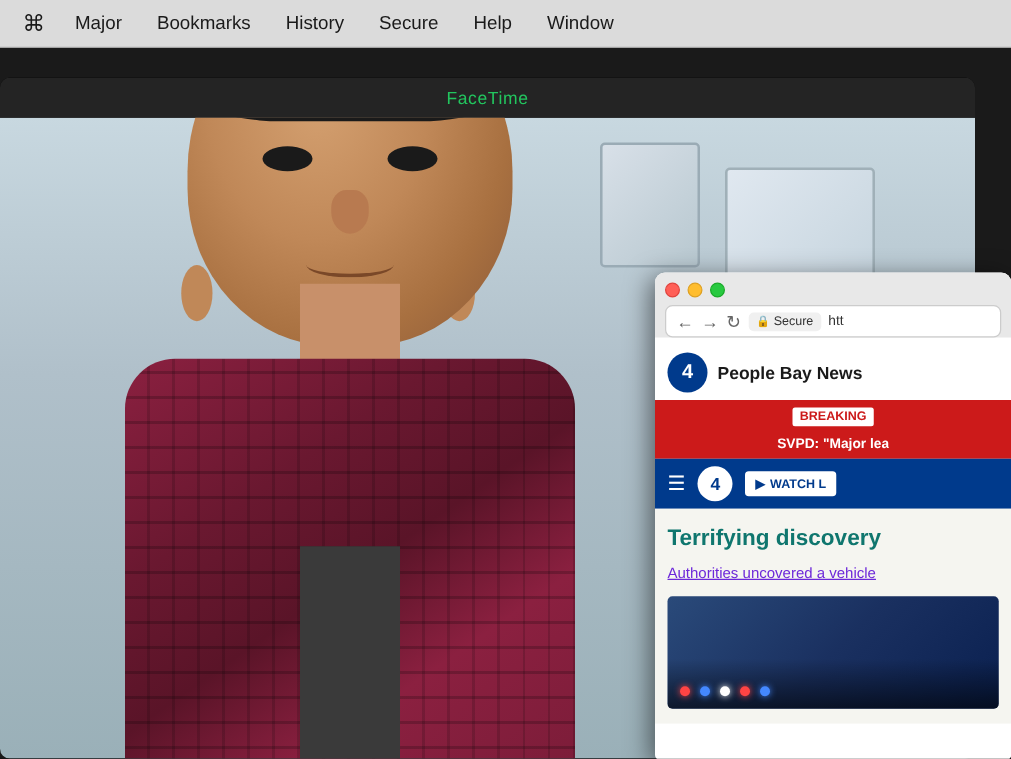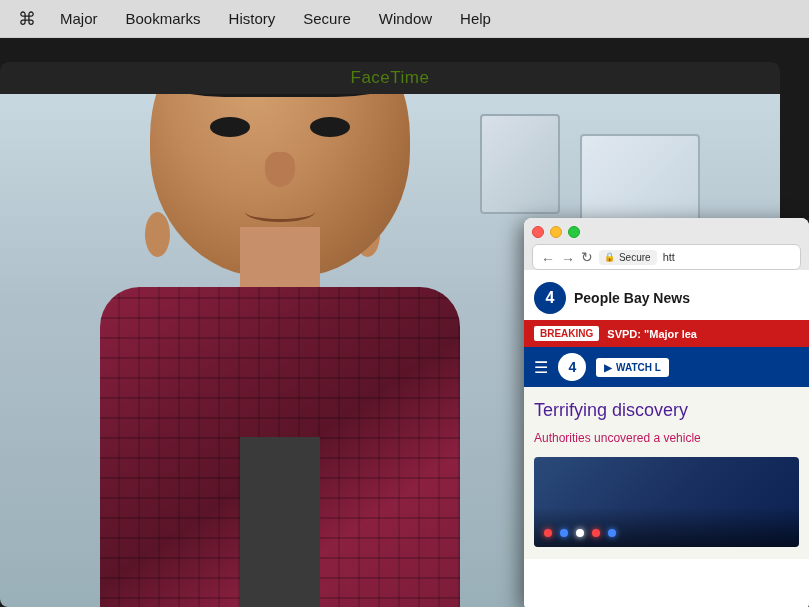--- a/index.html
+++ b/index.html
@@ -60,22 +60,22 @@
       left: 0;
       width: 100%;
       height: 32px;
       background: rgba(40, 40, 40, 0.9);
       display: flex;
       align-items: center;
       justify-content: center;
       z-index: 20;
     }
     .facetime-title {
-      font-size: 17px;
-      color: #4d7c0f;
+      font-size: 14px;
+      color: #22c55e;
       letter-spacing: 0.5px;
     }
 
     
     .person-container {
       position: absolute;
       top: 32px;
       left: 0;
       width: 780px;
       height: 513px;
@@ -338,20 +338,21 @@
       color: #1a1a1a;
     }
 
     
     .breaking-bar {
       background: #cc1a1a;
       display: flex;
       align-items: center;
       padding: 6px 10px;
       gap: 8px;
+      flex-direction: column;
     }
     .breaking-label {
       background: #fff;
       color: #cc1a1a;
       font-size: 10px;
       font-weight: 900;
       padding: 2px 6px;
       border-radius: 2px;
       flex-shrink: 0;
     }
@@ -403,30 +404,31 @@
       font-size: 10px;
     }
 
     
     .article-area {
       padding: 12px 10px;
       background: #f5f5f0;
     }
     .article-title {
       font-size: 18px;
-      font-weight: normal;
-      color: #4c1d95;
+      font-weight: bold;
+      color: #0f766e;
       line-height: 1.3;
       margin-bottom: 8px;
     }
     .article-subtitle {
       font-size: 12px;
-      color: #be185d;
+      color: #6d28d9;
       line-height: 1.4;
       margin-bottom: 10px;
+      text-decoration: underline;
     }
     .article-image {
       width: 100%;
       height: 90px;
       background: linear-gradient(135deg, #2a4a7a 0%, #1a3060 50%, #0a2050 100%);
       border-radius: 4px;
       overflow: hidden;
       position: relative;
     }
     .article-image-overlay {
@@ -463,22 +465,22 @@
   </style>
 </head>
 <body>
 
 <div class="menu-bar">
   <span class="menu-item apple-logo">⌘</span>
   <span class="menu-item">Major</span>
   <span class="menu-item">Bookmarks</span>
   <span class="menu-item">History</span>
   <span class="menu-item">Secure</span>
+  <span class="menu-item">Help</span>
   <span class="menu-item">Window</span>
-  <span class="menu-item">Help</span>
 </div>
 
 <div class="facetime-window">
   <div class="facetime-titlebar">
     <span class="facetime-title">FaceTime</span>
   </div>
 
   <div class="person-container">
     <div class="room-bg"></div>
     <div class="wall-decor"></div>

